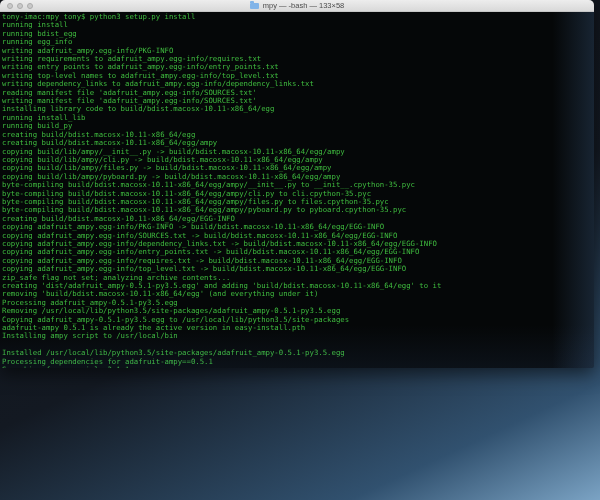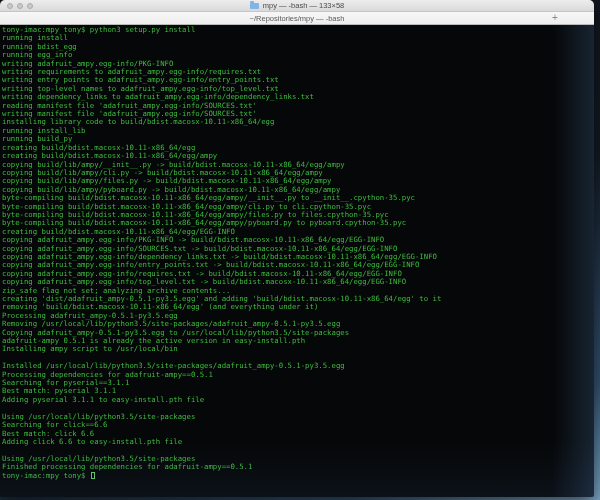--- a/index.html
+++ b/index.html
@@ -2,21 +2,21 @@
 <html><head>
 <meta charset="utf-8">
 <style>
   html,body{margin:0;padding:0;}
   body{
     width:600px;height:500px;overflow:hidden;position:relative;
     background:linear-gradient(155deg,#101217 0%,#131922 55%,#31516f 85%,#7ba3c4 100%);
     font-family:"Liberation Sans",sans-serif;
   }
   .window{
-    position:absolute;left:0;top:0;width:594px;height:497px;
+    position:absolute;left:0;top:0;width:594px;height:368px;
     border-radius:5px 5px 2px 2px;overflow:hidden;
     box-shadow:0 6px 18px rgba(0,0,0,0.55);
     display:flex;flex-direction:column;
   }
   
   .titlebar{
     height:11px;flex:0 0 11px;position:relative;
     background:linear-gradient(#ededed,#d9d9d9);
     border-bottom:1px solid #c6c6c6;
   }
@@ -87,26 +87,20 @@
         <span class="light"></span>
         <span class="light"></span>
         <span class="light"></span>
       </div>
       <div class="title-wrap">
         <span class="proxy"></span>
         <span class="title">mpy — -bash — 133×58</span>
       </div>
     </div>
 
-    <div class="tabbar">
-      <div class="tab">
-        <span>~/Repositories/mpy — -bash</span>
-      </div>
-      <div class="newtab">+</div>
-    </div>
 
     <div class="screen">
       <div class="lines">
 
       <div class="line">tony-imac:mpy tony$ python3 setup.py install</div>
           <div class="line">running install</div>
           <div class="line">running bdist_egg</div>
           <div class="line">running egg_info</div>
           <div class="line">writing adafruit_ampy.egg-info/PKG-INFO</div>
           <div class="line">writing requirements to adafruit_ampy.egg-info/requires.txt</div>

